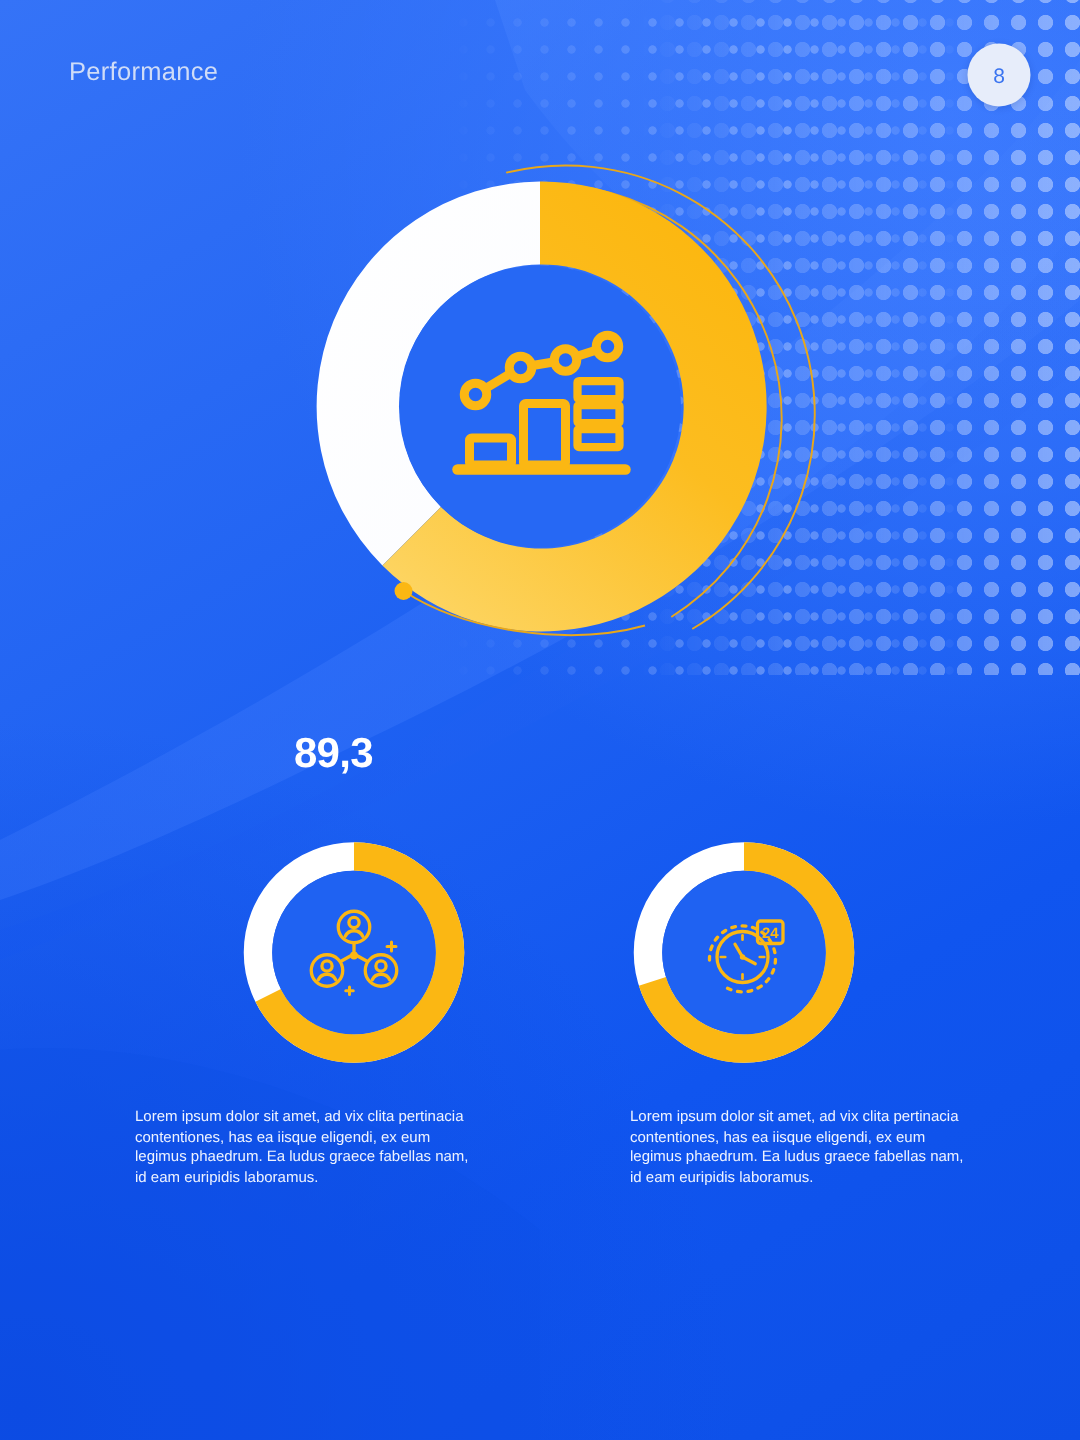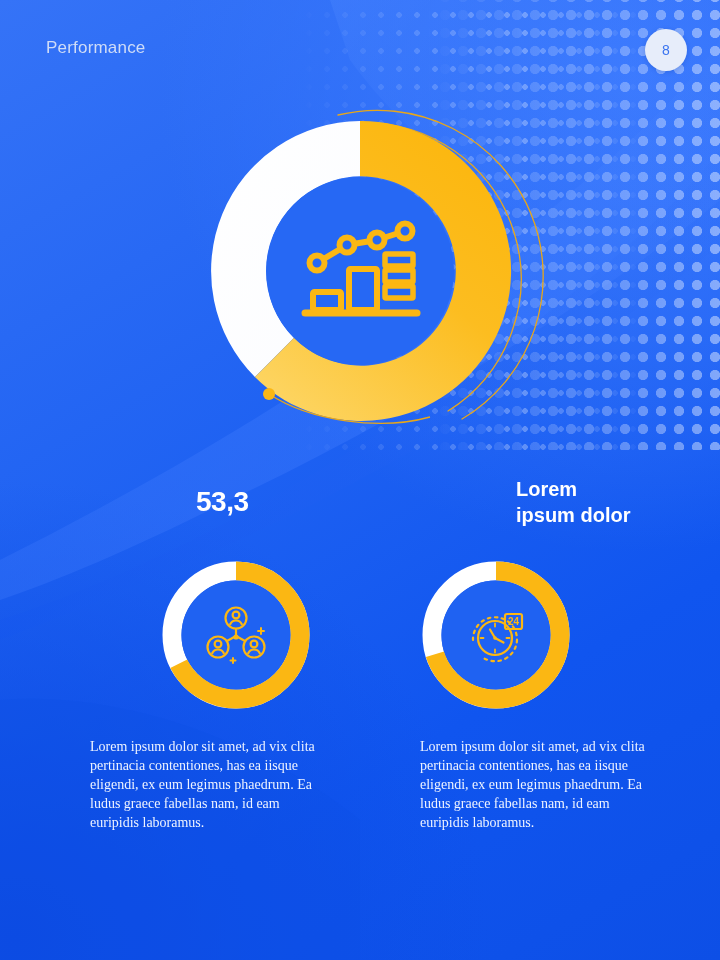--- a/index.html
+++ b/index.html
@@ -84,22 +84,22 @@
   .card.left  .card-ring { margin-left:128px; }
   .card.right .card-ring { margin-left: 58px; text-align: center; }
 
   .card-ring .icon-center {
     position:absolute; left:0; top:0; width:150px; height:150px;
     display:flex; align-items:center; justify-content:center;
   }
 
   .card-text {
     margin-top:28px;
-    font-size:14px; line-height:1.35;
-    color:#eef3ff; width:232px;font-family:Liberation Serif, serif;
+    font-size:10px; line-height:1.35;
+    color:#eef3ff; width:232px;
   }
   .card.left  .card-text { margin-left:57px; }
   .card.right .card-text { margin-left:57px; }
 
   svg { display:block; overflow:visible; }
 </style>
 </head>
 <body>
 
 <div id="slide">
@@ -198,26 +198,22 @@
           <rect x="80" y="63" width="28" height="12" rx="1"></rect>
         </g>
       </g>
 
       <g>
         <path d="M 79 293 C 120 320 190 330 240 316" fill="none" stroke="#e8a71a" stroke-width="1.3"></path>
         <circle cx="79" cy="293" r="6" fill="#fbb713"></circle>
       </g>
     </svg>
 
-    <div id="main-value">53,3</div>
-
-    <div id="main-label">
-      <span>Lorem</span><br>
-      <span>ipsum dolor</span>
-    </div>
+    <div id="main-value">89,3</div>
+
   </div>
 
   <div id="cards">
 
     <div class="card left">
       <div class="card-ring">
         <svg width="150" height="150" viewBox="0 0 150 150">
 
           <circle cx="75" cy="75" r="64" fill="none" stroke="#ffffff" stroke-width="19"></circle>
 

